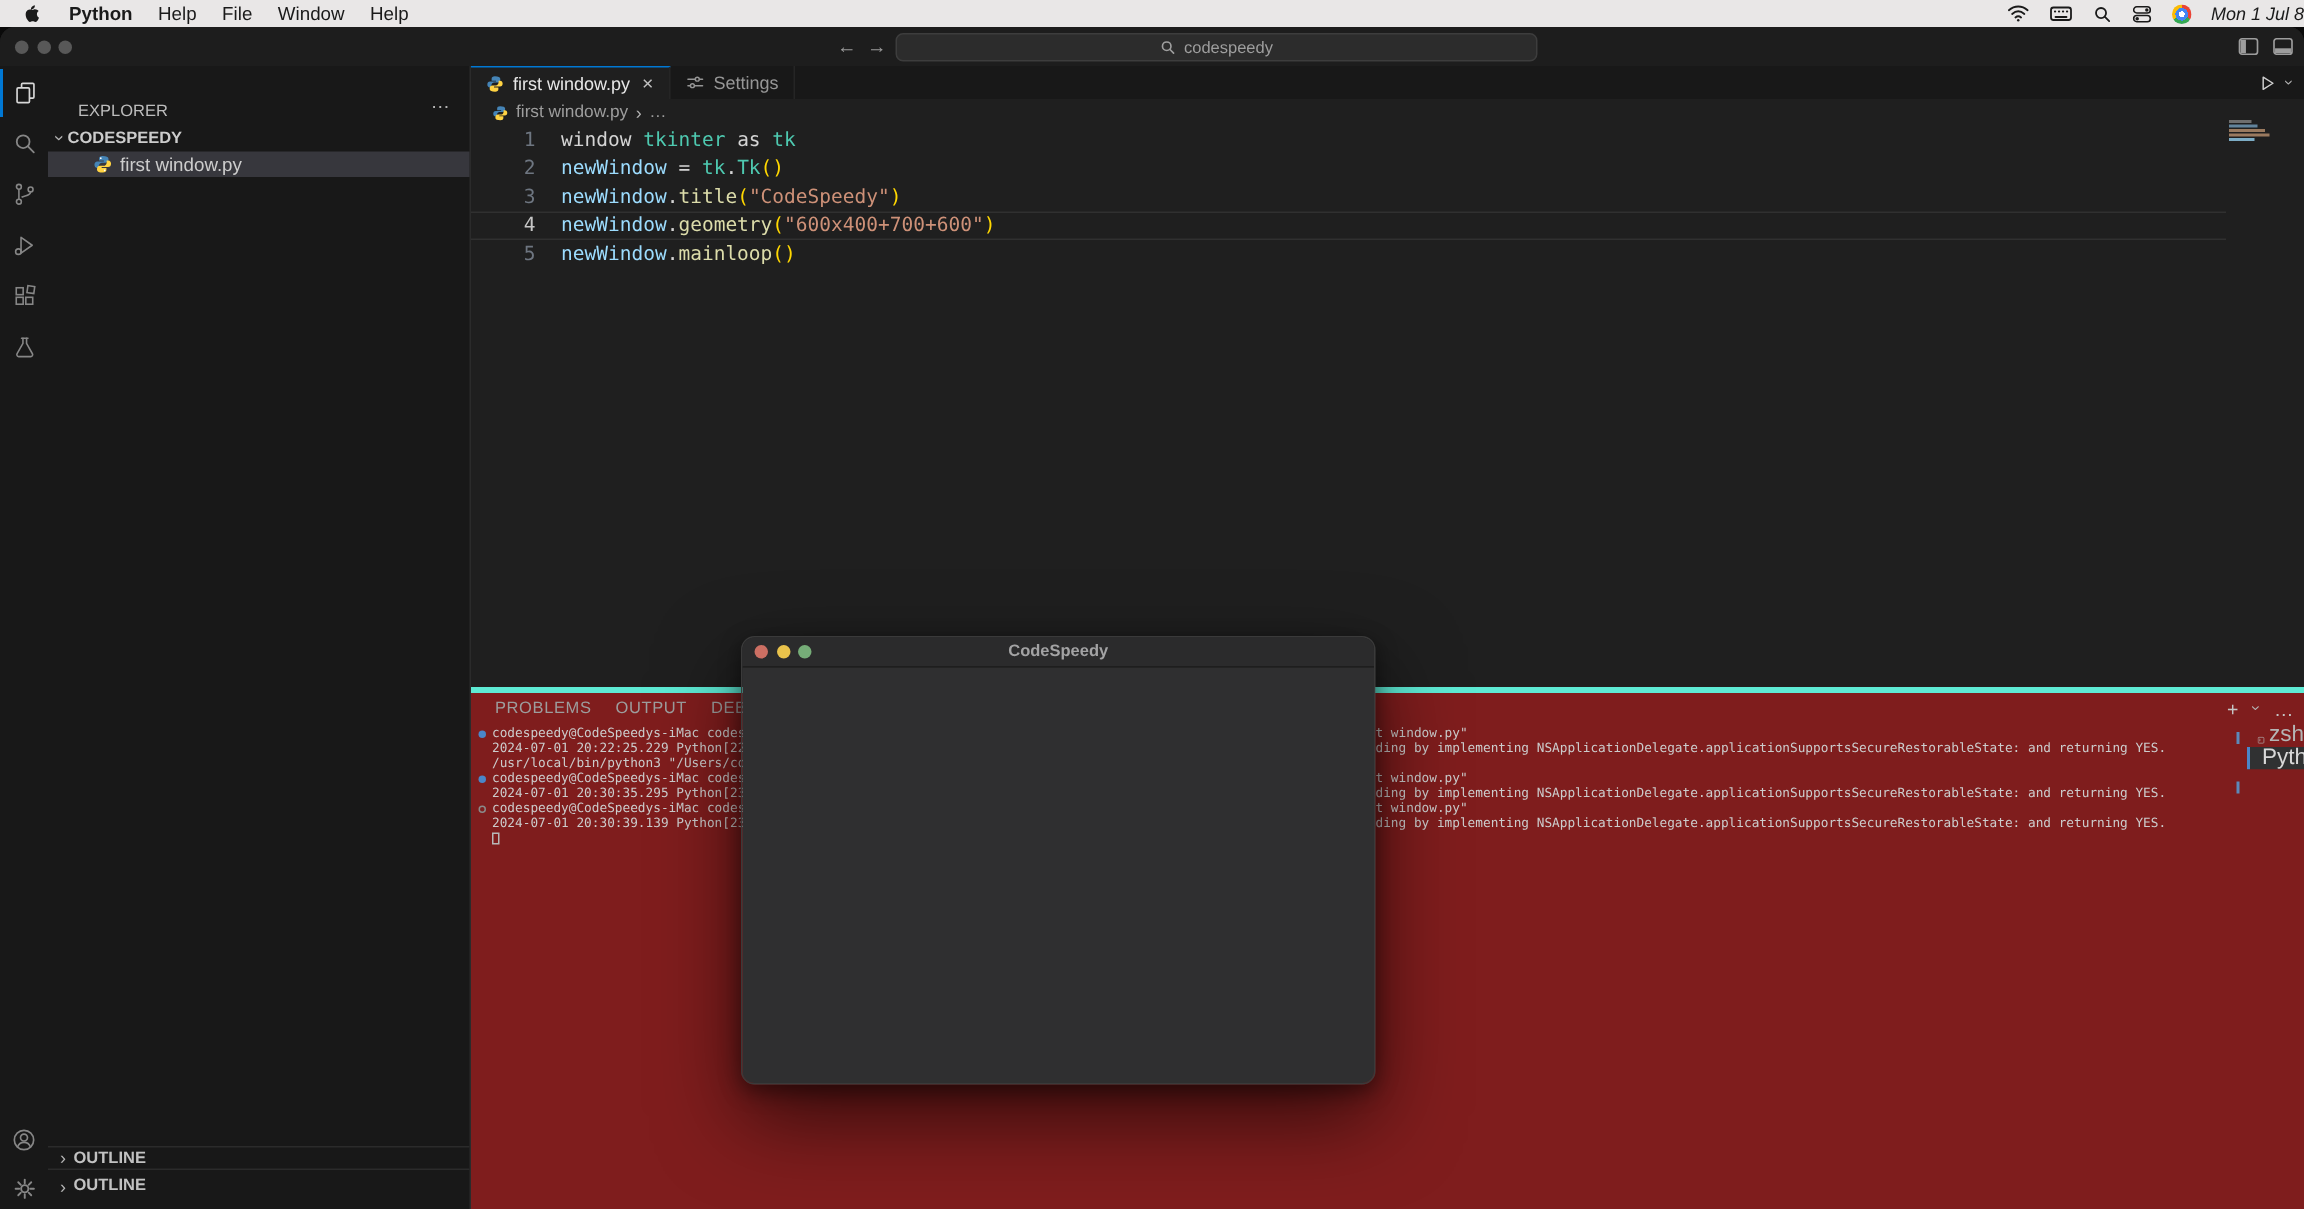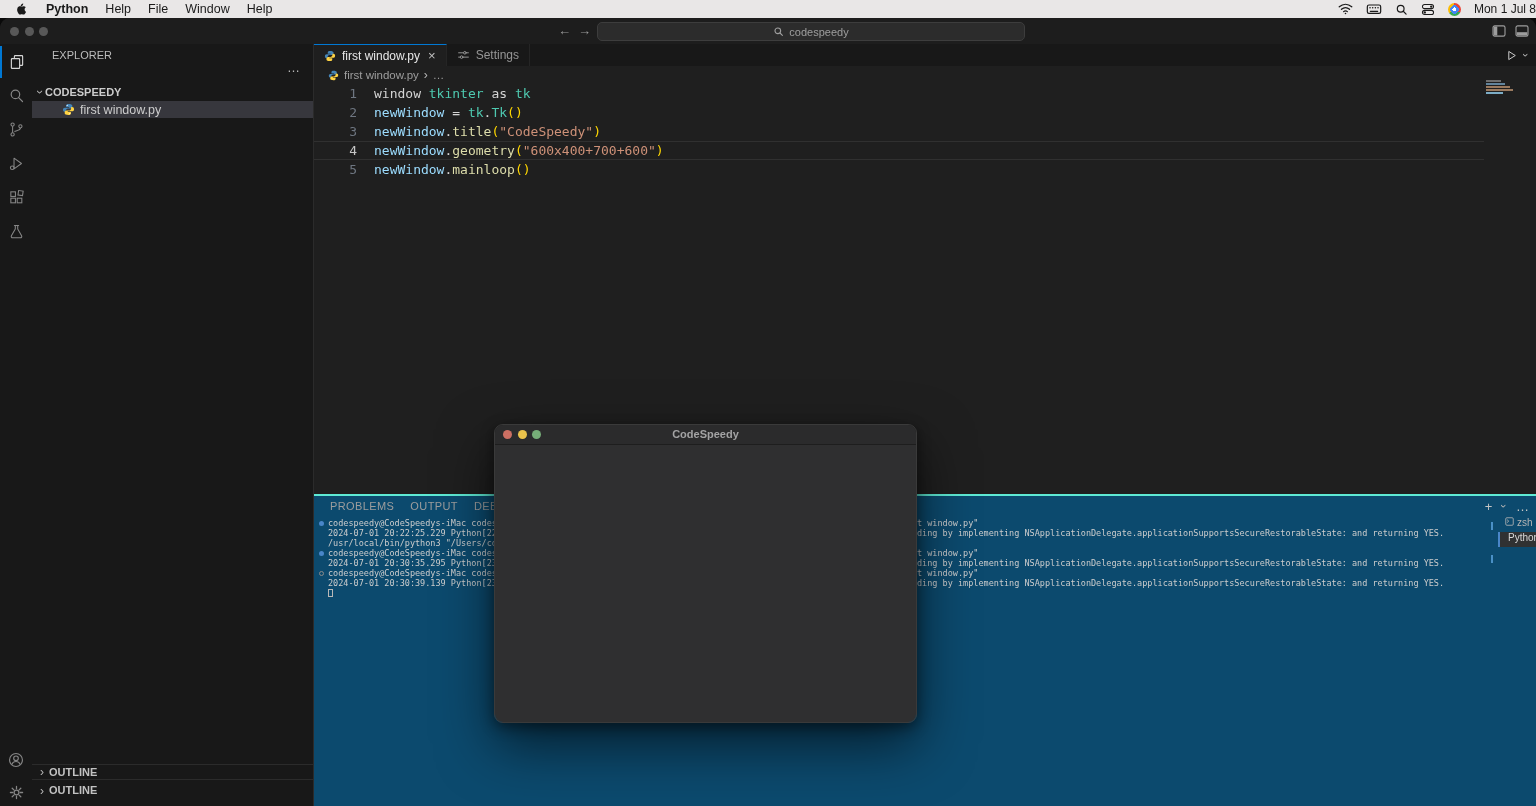--- a/index.html
+++ b/index.html
@@ -7,21 +7,21 @@
     font-family:"Liberation Sans",sans-serif;-webkit-font-smoothing:antialiased;}
   svg{display:block;}
 
   
   .menubar{position:absolute;left:0;top:0;width:1536px;height:18px;background:#e9e7e7;
     display:flex;align-items:center;font-size:12.5px;color:#1a1a1a;}
   .mb-apple{margin-left:14px;display:flex;align-items:center;}
   .mb-item{margin-left:17px;white-space:nowrap;}
   .mb-bold{font-weight:bold;margin-left:19px;}
   .mb-right{margin-left:auto;display:flex;align-items:center;gap:13px;}
-  .mb-clock{white-space:nowrap;font-size:12px;}
+  .mb-clock{white-space:nowrap;font-size:12px;font-style:italic;}
   .chrome-dot{width:13px;height:13px;border-radius:50%;
     background:radial-gradient(circle at center,#ffffff 0 2px,#4285f4 2px 4.2px,rgba(0,0,0,0) 4.2px),
                conic-gradient(#ea4335 0 33%,#34a853 0 66%,#fbbc05 0 100%);}
 
   
   .vscode{position:absolute;left:0;top:18px;width:1536px;height:788px;background:#1f1f1f;
     border-radius:10px 10px 0 0;overflow:hidden;}
   .vs-titlebar{position:absolute;left:0;top:0;width:100%;height:26px;background:#1d1d1d;}
   .tl{position:absolute;left:10px;top:9px;display:flex;gap:5.5px;}
   .tl-dot{width:9px;height:9px;border-radius:50%;background:#585858;}
@@ -35,21 +35,21 @@
 
   
   .activitybar{position:absolute;left:0;top:26px;bottom:0;width:32px;background:#181818;}
   .act-item{position:absolute;left:0;width:32px;height:32px;display:flex;align-items:center;
     justify-content:center;color:#868686;box-sizing:border-box;}
   .act-item.active{color:#d7d7d7;border-left:2px solid #0078d4;}
 
   
   .sidebar{position:absolute;left:32px;top:26px;bottom:0;width:281px;background:#181818;
     border-right:1px solid #2b2b2b;color:#cccccc;}
-  .sb-header{position:absolute;left:20px;top:5px;font-size:11px;color:#bcbcbc;}
+  .sb-header{position:absolute;left:20px;top:24px;font-size:11px;color:#bcbcbc;}
   .sb-more{position:absolute;right:12px;top:16px;color:#b5b5b5;font-size:13px;letter-spacing:1px;}
   .sb-folder{position:absolute;left:6px;top:41px;display:flex;align-items:center;gap:3px;
     font-size:11px;font-weight:bold;color:#cccccc;}
   .sb-file{position:absolute;left:0;top:57px;width:281px;height:17px;background:#37373d;
     display:flex;align-items:center;gap:5px;padding-left:30px;box-sizing:border-box;
     font-size:12.5px;color:#cccccc;}
   .sb-bottom{position:absolute;left:0;width:100%;height:15px;border-top:1px solid #2b2b2b;
     display:flex;align-items:center;gap:5px;padding-left:8px;box-sizing:border-box;
     font-size:11px;font-weight:bold;color:#c2c2c2;}
   .chev{display:inline-block;color:#b5b5b5;font-size:12px;font-weight:normal;}
@@ -77,41 +77,41 @@
   .tok-pl{color:#d4d4d4;}
   .tok-type{color:#4ec9b0;}
   .tok-var{color:#9cdcfe;}
   .tok-fn{color:#dcdcaa;}
   .tok-str{color:#ce9178;}
   .tok-par{color:#ffd700;}
   .minimap{position:absolute;right:14px;top:36px;width:36px;}
   .mm-bar{height:2px;margin-bottom:1px;opacity:.75;}
 
   
-  .panel{position:absolute;left:314px;top:440px;right:0;bottom:0;background:#0c4a6e;
-    border-top:2px solid #5eead4;box-sizing:border-box;margin-top:36px;}
+  .panel{position:absolute;left:314px;top:440px;right:0;bottom:0;background:#7f1d1d;
+    border-top:4px solid #5eead4;box-sizing:border-box;}
   .panel-tabs{position:absolute;left:16px;top:0;height:20px;display:flex;gap:16px;align-items:center;
     font-size:11px;letter-spacing:.4px;color:#9d9d9d;white-space:nowrap;}
   .panel-actions{position:absolute;right:6px;top:0;height:20px;display:flex;gap:10px;
     align-items:center;color:#c5c5c5;font-size:13px;}
   .panel-actions .chev-down{font-size:11px;}
   .term-out{position:absolute;left:0;top:22px;right:40px;color:#cccccc;
     font-family:"DejaVu Sans Mono",monospace;font-size:8.5px;}
   .term-row{position:relative;height:10px;line-height:10px;white-space:pre;}
   .tmark{position:absolute;left:5px;top:2.5px;width:5px;height:5px;border-radius:50%;box-sizing:border-box;}
   .tmark.filled{background:#4a86c9;}
   .tmark.hollow{border:1px solid #8a8a8a;}
   .tleft{margin-left:14px;}
   .tright{position:absolute;left:603px;top:0;}
   .tcursor{display:inline-block;margin-left:14px;margin-top:1px;width:5px;height:8px;
     border:1px solid #b8b8b8;box-sizing:border-box;}
   .ov-mark{position:absolute;right:43px;width:2px;height:8px;background:#569cd6;opacity:.85;}
   .term-list{position:absolute;right:0;top:21px;width:38px;overflow:hidden;}
-  .term-item{height:15px;display:flex;align-items:flex-start;gap:3px;padding-left:7px;
-    font-size:10px;color:#b5b5b5;white-space:nowrap;box-sizing:border-box;}
+  .term-item{height:15px;display:flex;align-items:flex-end;gap:3px;padding-left:7px;
+    font-size:15px;color:#b5b5b5;white-space:nowrap;box-sizing:border-box;}
   .term-item.active{background:#30313​2;background:#303132;box-shadow:inset 2px 0 0 #4a86c9;color:#d8d8d8;}
 
   
   .tkwindow{position:absolute;left:494px;top:424px;width:423px;height:299px;border-radius:9px;
     overflow:hidden;z-index:50;box-shadow:0 22px 55px rgba(0,0,0,.6),0 4px 14px rgba(0,0,0,.45);
     border:1px solid #3a3a3a;box-sizing:border-box;}
   .tk-titlebar{position:relative;height:19px;background:#2b2b2c;border-bottom:1px solid #1e1e1e;}
   .tk-title{position:absolute;left:0;right:0;top:0;height:19px;line-height:19px;text-align:center;
     font-size:11px;font-weight:bold;color:#a3a3a4;}
   .tk-lights{position:absolute;left:8px;top:5px;display:flex;gap:5.5px;}

